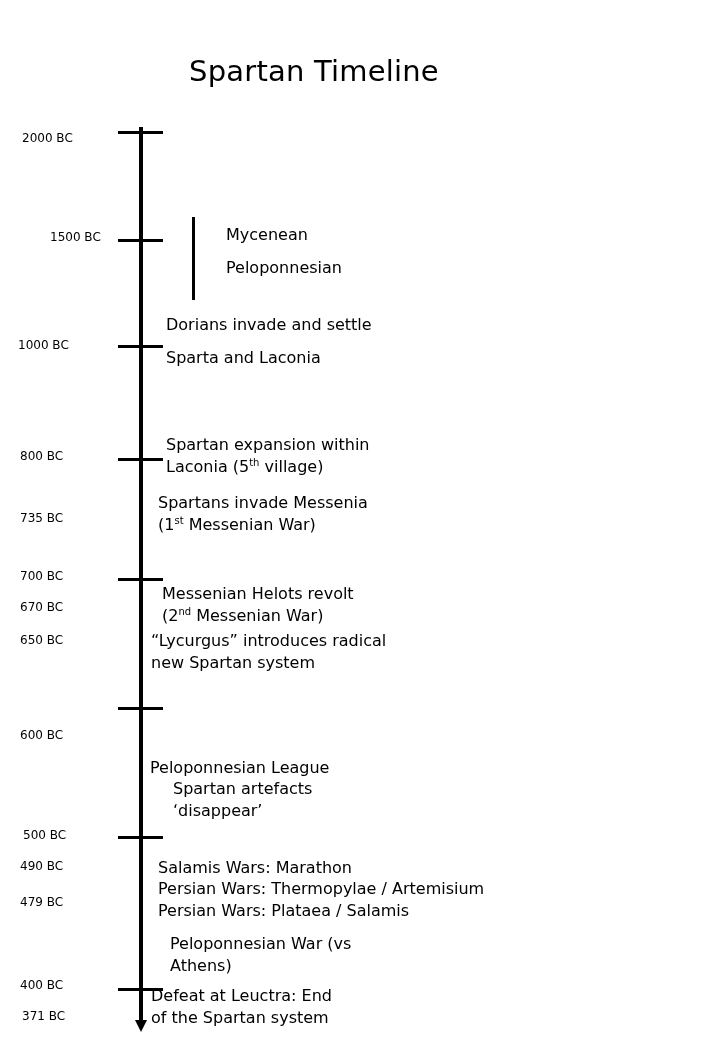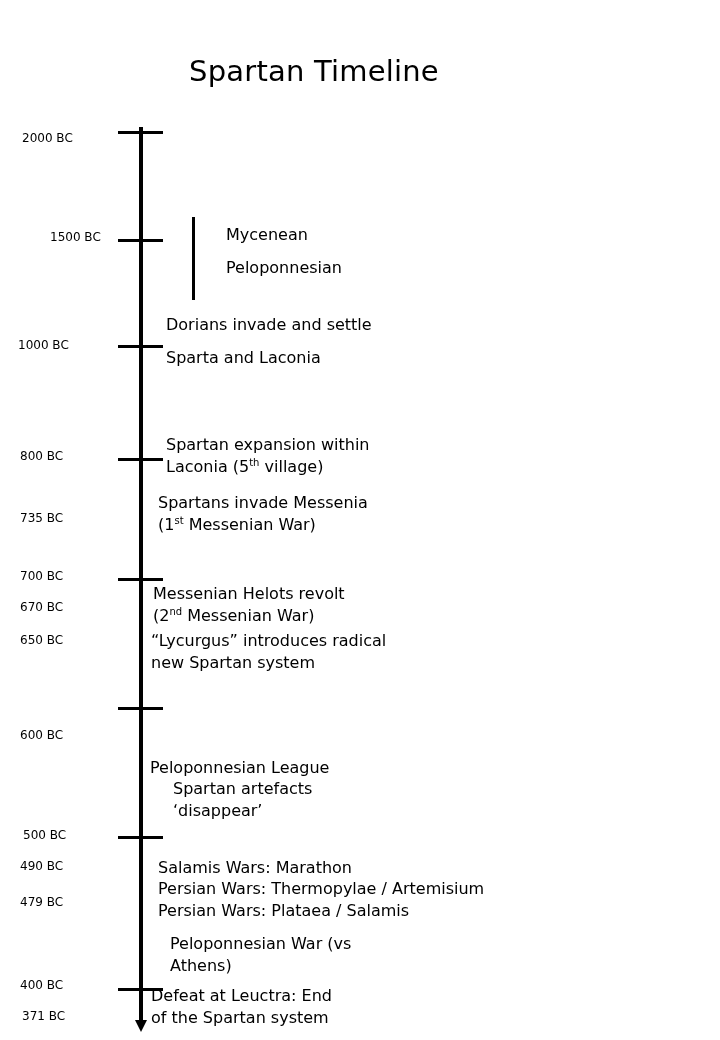--- a/index.html
+++ b/index.html
@@ -66,21 +66,21 @@
       <div><span>Sparta and Laconia</span></div>
     </div>
     <div class="event" style="left: 166px; top: 434px;">
       <div><span>Spartan expansion within</span></div>
       <div><span>Laconia (5</span><sup>th</sup><span> village)</span></div>
     </div>
     <div class="event" style="left: 158px; top: 492px;">
       <div><span>Spartans invade Messenia</span></div>
       <div><span>(1</span><sup>st</sup><span> Messenian War)</span></div>
     </div>
-    <div class="event" style="left: 153px; top: 583px;">
+    <div class="event" style="left: 162px; top: 583px;">
       <div><span>Messenian Helots revolt</span></div>
       <div><span>(2</span><sup>nd</sup><span> Messenian War)</span></div>
     </div>
     <div class="event" style="left: 151px; top: 630px;">
       <div><span>“Lycurgus” introduces radical</span></div>
       <div><span>new  Spartan system</span></div>
     </div>
     <div class="event" style="left: 150px; top: 757px;">
       <div><span>Peloponnesian League</span></div>
     </div>

